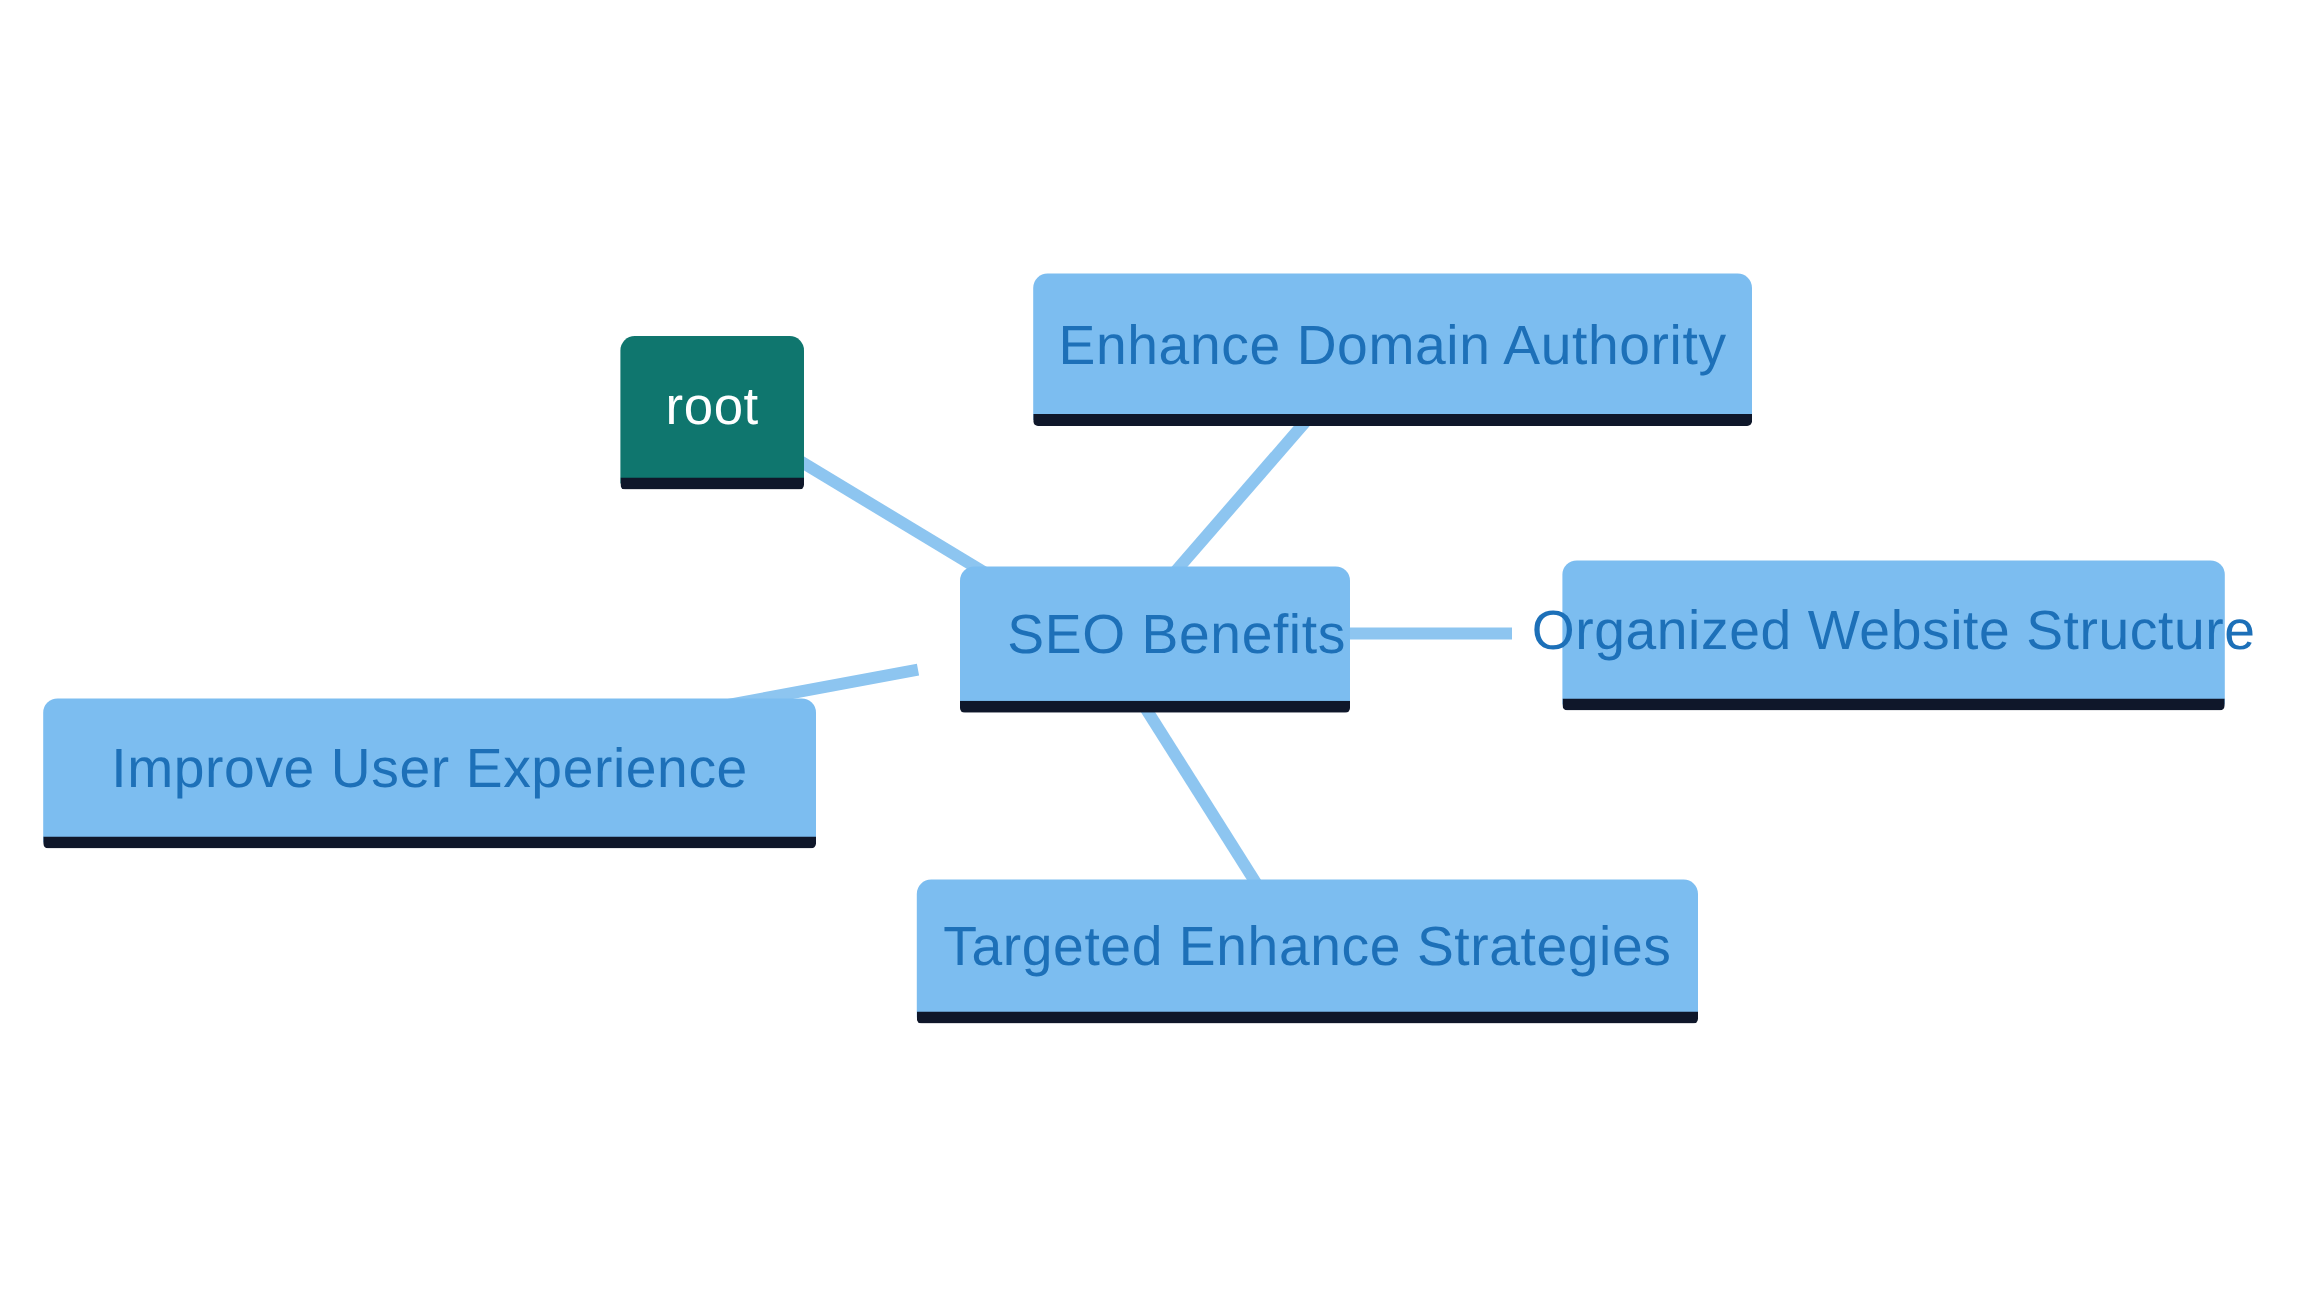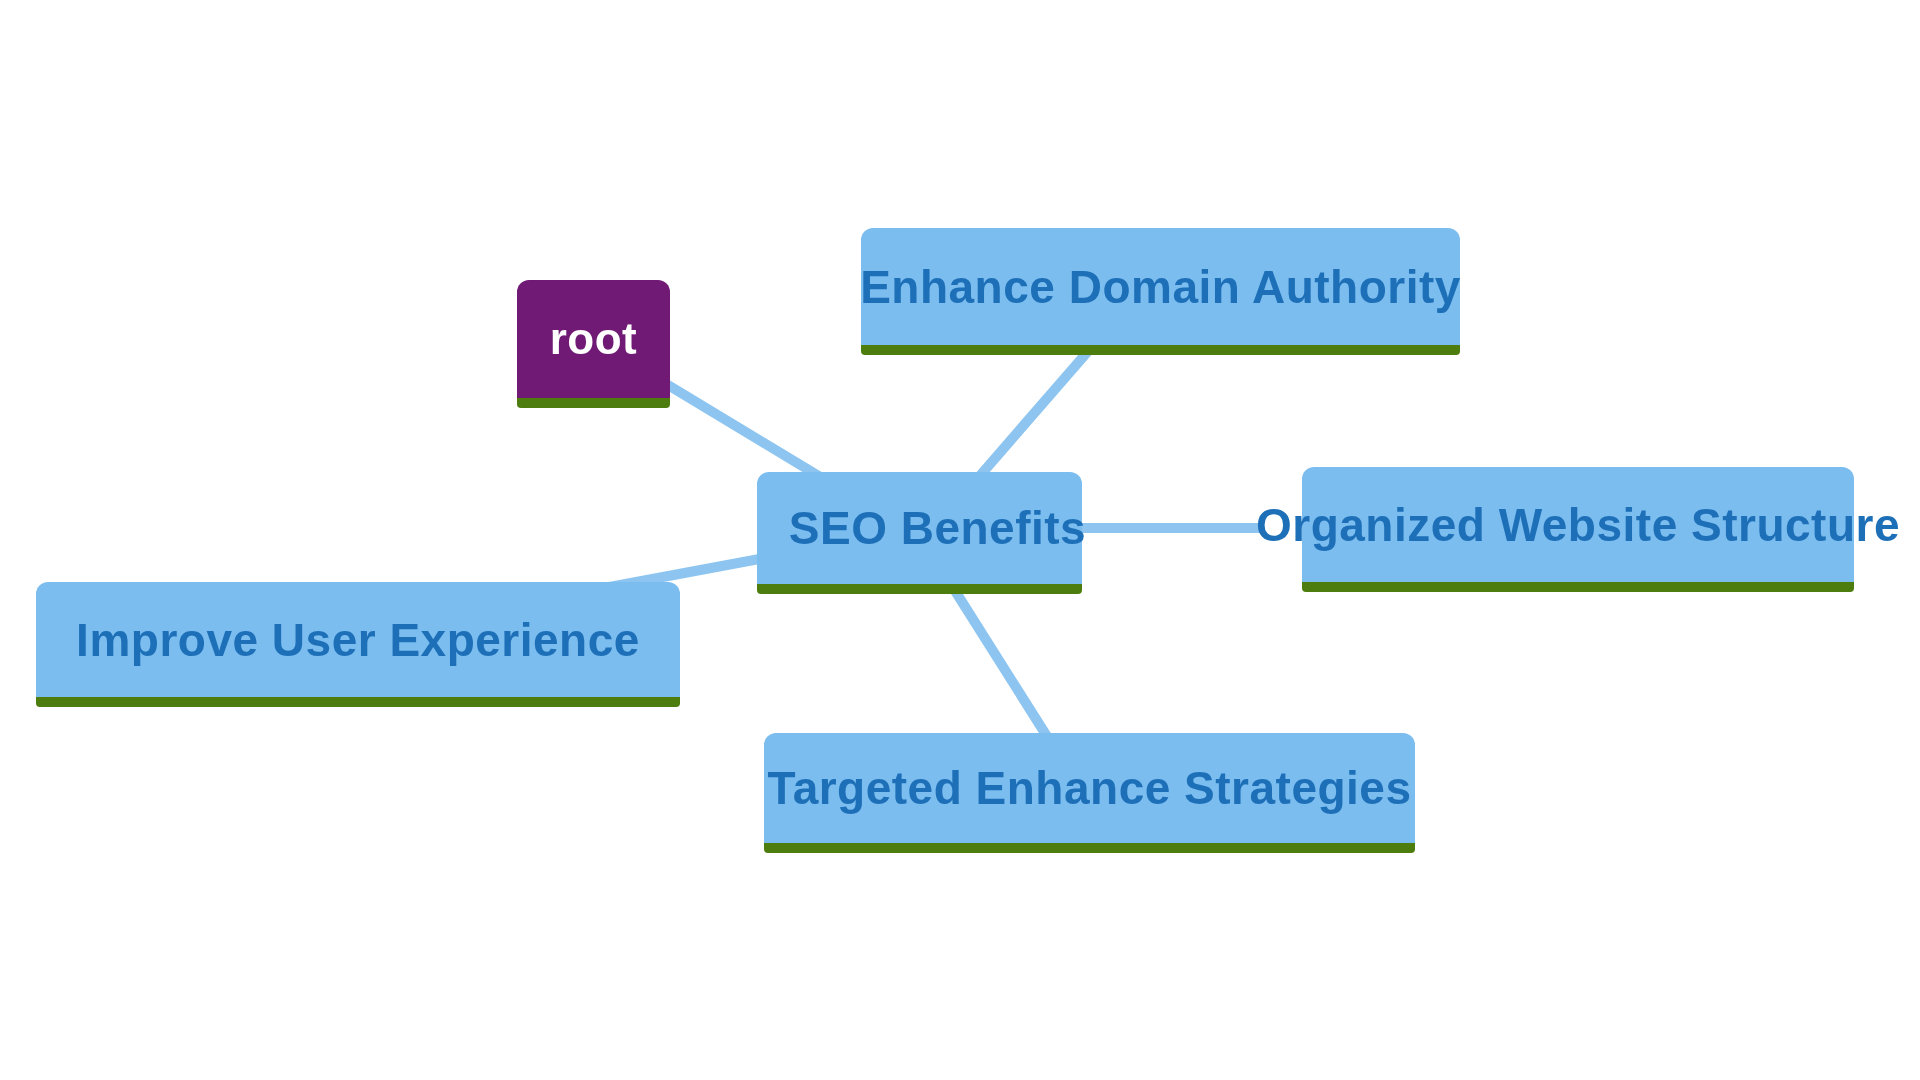--- a/index.html
+++ b/index.html
@@ -24,42 +24,41 @@
     z-index: 1;
   }
   .node {
     position: absolute;
     z-index: 2;
     display: flex;
     align-items: center;
     justify-content: center;
     box-sizing: border-box;
     background: #7cbdf0;
-    border-bottom: 10px solid #4d7c0f;
+    border-bottom: 10px solid #0f172a;
     border-radius: 12px 12px 4px 4px;
     color: #1d70b8;
     font-size: 46px;
     letter-spacing: 0.5px;
     white-space: nowrap;
     cursor: default;
-    font-weight: bold;
   }
   .node-root {
     left: 517px; top: 280px;
     width: 153px; height: 128px;
-    background: #701a75;
+    background: #0f766e;
     color: #ffffff;
     font-size: 44px;
   }
   .node-enhance {
     left: 861px; top: 228px;
     width: 599px; height: 127px;
   }
   .node-seo {
-    left: 757px; top: 472px;
+    left: 800px; top: 472px;
     width: 325px; height: 122px; padding-left: 36px;
   }
   .node-organized {
     left: 1302px; top: 467px;
     width: 552px; height: 125px;
   }
   .node-improve {
     left: 36px; top: 582px;
     width: 644px; height: 125px;
   }

